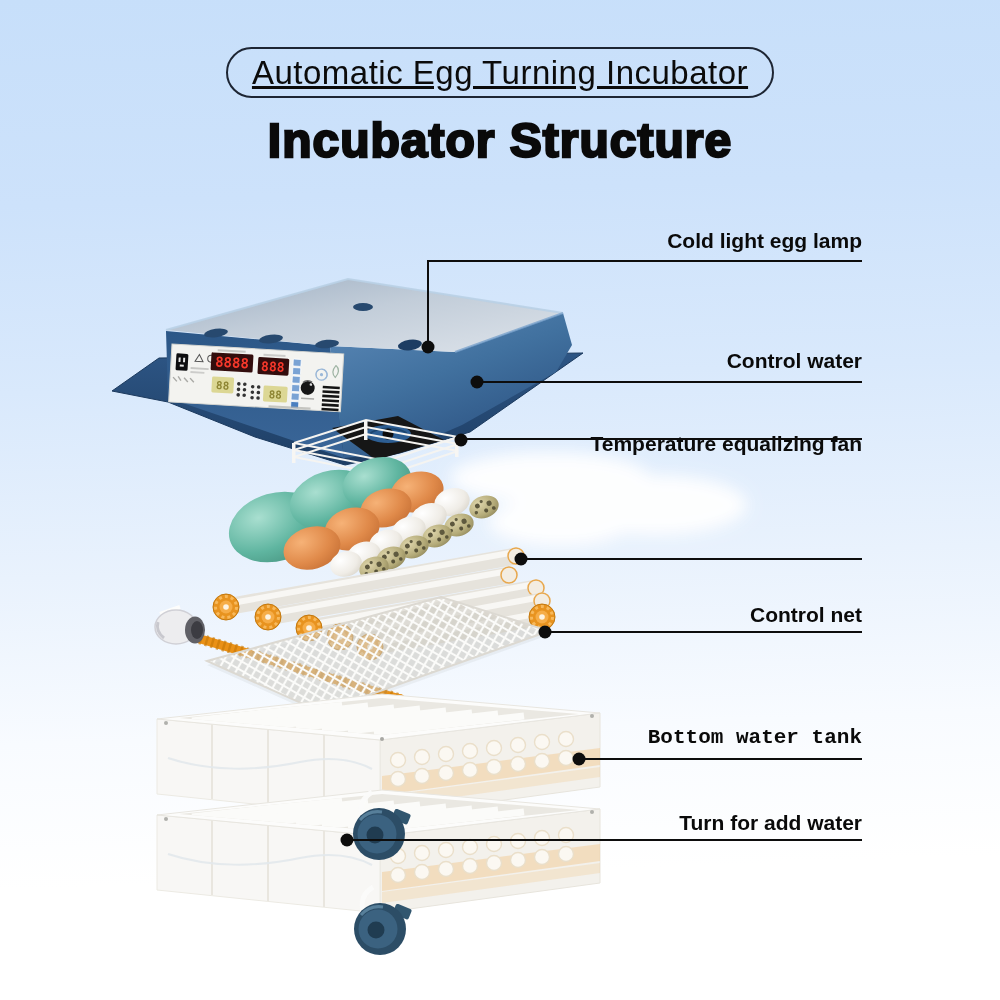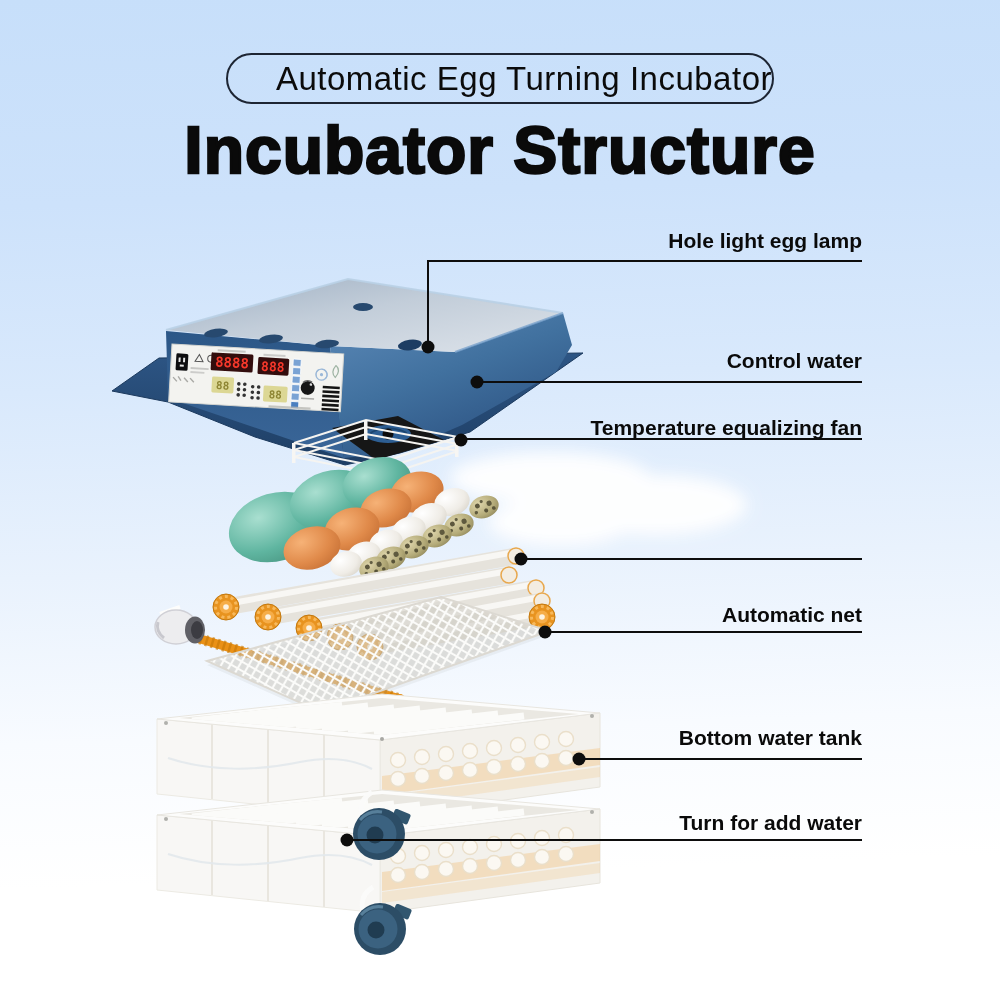--- a/index.html
+++ b/index.html
@@ -3,28 +3,28 @@
 <meta charset="utf-8">
 <style>
   html,body{margin:0;padding:0;}
   .canvas{
     position:relative;width:1000px;height:1000px;overflow:hidden;
     font-family:"Liberation Sans",sans-serif;
     background:linear-gradient(178deg,#c7dffa 0%,#cde2fb 20%,#d9e9fc 38%,#e9f2fd 56%,#f8fbff 72%,#ffffff 86%,#ffffff 100%);
   }
   .art{position:absolute;left:0;top:0;width:1000px;height:1000px;}
   .pill{
-    position:absolute;top:53px;left:50%;transform:translateX(-50%);
+    position:absolute;top:47px;left:50%;transform:translateX(-50%);
     width:544px;height:47px;border:2.5px solid #1d2533;border-radius:27px;
-    display:flex;align-items:center;justify-content:flex-end;
-    font-size:33px;color:#0b0b0b;letter-spacing:.5px;background:transparent;
+    display:flex;align-items:center;justify-content:center;
+    font-size:33px;color:#0b0b0b;letter-spacing:.5px;background:transparent;text-decoration:underline;
   }
   .title{
     position:absolute;top:116px;left:0;width:1000px;text-align:center;margin:0;
-    font-size:66px;line-height:1.05;font-weight:bold;color:#0a0a0a;
+    font-size:48px;line-height:1.05;font-weight:bold;color:#0a0a0a;
     -webkit-text-stroke:2.4px #0a0a0a;letter-spacing:1px;
   }
   .co-label{position:absolute;font-weight:bold;font-size:21px;color:#0a0a0a;text-align:right;white-space:nowrap;}
   .co-line{position:absolute;height:0;border-top:2px solid #0d0d0d;}
   .co-vline{position:absolute;width:2px;background:#0d0d0d;}
   .co-dot{position:absolute;width:13px;height:13px;border-radius:50%;background:#0d0d0d;transform:translate(-50%,-50%);}
 </style>
 </head>
 <body>
 
@@ -337,41 +337,41 @@
       <use href="#motor"></use>
       <use href="#motor" transform="translate(1,95)"></use>
     </g>
   </svg>
 
   <div class="pill">
     <span>Automatic Egg Turning Incubator</span>
   </div>
   <h1 class="title">Incubator Structure</h1>
 
-  <div class="co-label" style="left:560px;top:229px;width:302px;">Hole light egg lamp</div>
+  <div class="co-label" style="left:560px;top:229px;width:302px;">Cold light egg lamp</div>
   <div class="co-line" style="left:428px;top:260px;width:434px;"></div>
   <div class="co-vline" style="left:427px;top:260px;height:87px;"></div>
   <div class="co-dot" style="left:428px;top:347px;"></div>
 
   <div class="co-label" style="left:560px;top:349px;width:302px;">Control water</div>
   <div class="co-line" style="left:477px;top:381px;width:385px;"></div>
   <div class="co-dot" style="left:477px;top:382px;"></div>
 
-  <div class="co-label" style="left:460px;top:416px;width:402px;">Temperature equalizing fan</div>
+  <div class="co-label" style="left:460px;top:432px;width:402px;">Temperature equalizing fan</div>
   <div class="co-line" style="left:461px;top:438px;width:401px;"></div>
   <div class="co-dot" style="left:461px;top:440px;"></div>
 
   <div class="co-line" style="left:521px;top:558px;width:341px;"></div>
   <div class="co-dot" style="left:521px;top:559px;"></div>
 
-  <div class="co-label" style="left:560px;top:603px;width:302px;">Automatic net</div>
+  <div class="co-label" style="left:560px;top:603px;width:302px;">Control net</div>
   <div class="co-line" style="left:545px;top:631px;width:317px;"></div>
   <div class="co-dot" style="left:545px;top:632px;"></div>
 
-  <div class="co-label" style="left:560px;top:726px;width:302px;">Bottom water tank</div>
+  <div class="co-label" style="left:560px;top:726px;width:302px;font-family:Liberation Mono, monospace;">Bottom water tank</div>
   <div class="co-line" style="left:579px;top:758px;width:283px;"></div>
   <div class="co-dot" style="left:579px;top:759px;"></div>
 
   <div class="co-label" style="left:560px;top:811px;width:302px;">Turn for add water</div>
   <div class="co-line" style="left:347px;top:839px;width:515px;"></div>
   <div class="co-dot" style="left:347px;top:840px;"></div>
 
 </div>
 
 </body></html>

